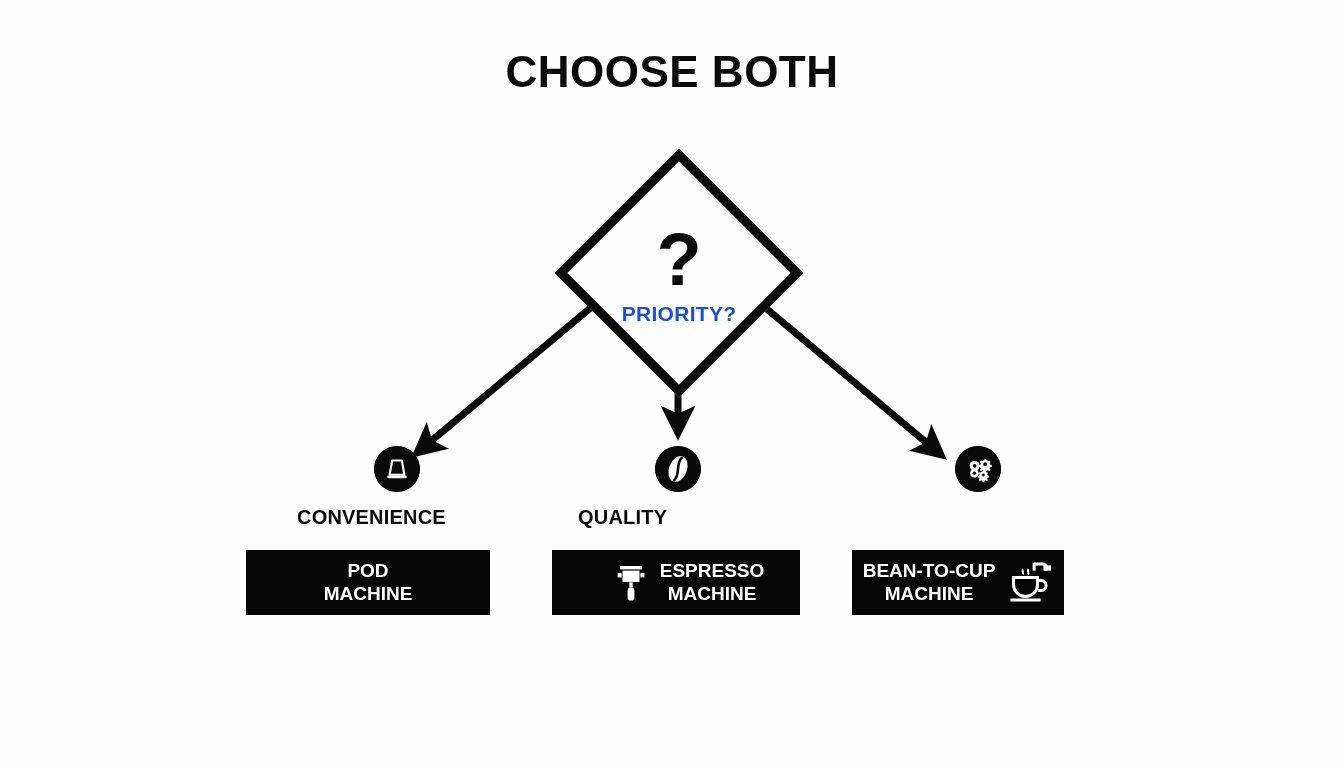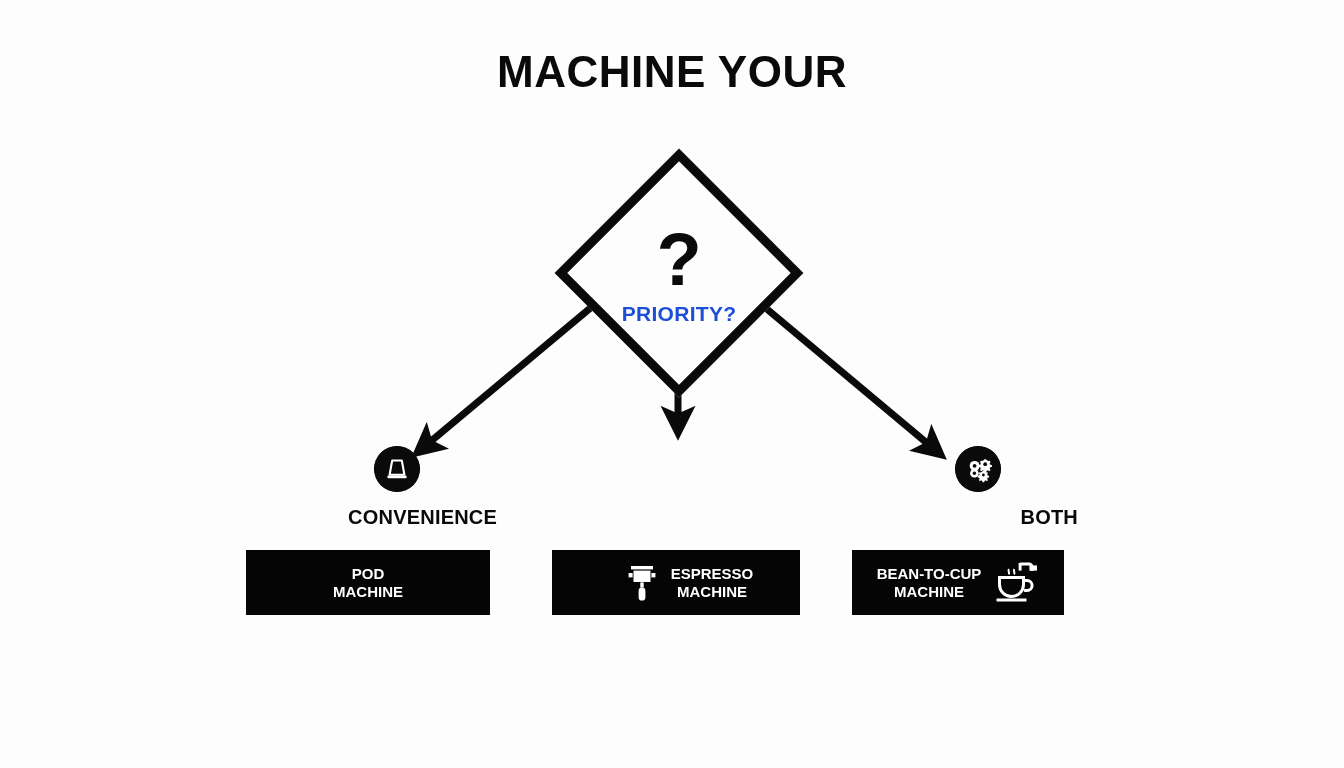--- a/index.html
+++ b/index.html
@@ -88,21 +88,21 @@
     font-weight: bold;
     color: #1d4ed8;
     letter-spacing: 0.3px;
     margin-top: 12px;
   }
 
   
   .option-node {
     position: absolute;
     width: 200px;
-    text-align: right;
+    text-align: left;
   }
   .option-icon {
     width: 46px;
     height: 46px;
     border-radius: 50%;
     background: #0a0a0a;
     margin: 0 auto;
     display: block;
   }
   .option-label {
@@ -121,38 +121,38 @@
     background: #050505;
     display: flex;
     align-items: center;
     justify-content: center;
     gap: 12px;
     box-sizing: border-box;
     padding: 0 10px;
   }
   .result-text {
     color: #ffffff;
-    font-size: 15px;
+    font-size: 19px;
     font-weight: bold;
     line-height: 1.18;
     text-align: center;
     white-space: nowrap;
   }
   .box-icon {
     flex: 0 0 auto;
     display: block;
   }
 </style>
 </head>
 <body>
 
 <div id="stage">
 
   <div id="title-block">
-    <div class="title-line">MACHINE YOUR</div>
+    <div class="title-line">CHOOSE BOTH</div>
   </div>
 
   <svg id="flow-svg" viewBox="0 0 1344 768">
     <defs>
       <marker id="arrowhead" markerWidth="5" markerHeight="5" refX="2.6" refY="2.5" orient="auto" markerUnits="strokeWidth">
         <path d="M0,0 L5,2.5 L0,5 L1.1,2.5 Z" fill="#0a0a0a"></path>
       </marker>
     </defs>
 
     <line x1="594" y1="305" x2="424" y2="447" stroke="#0a0a0a" stroke-width="7" marker-end="url(#arrowhead)"></line>
@@ -172,20 +172,28 @@
 
   <div class="option-node" style="left:297px; top:446px;">
     <svg class="option-icon" viewBox="0 0 46 46">
       <circle cx="23" cy="23" r="23" fill="#0a0a0a"></circle>
       <path d="M18.2 14.5 h9.6 l2.6 14.2 h-14.8 Z" fill="none" stroke="#ffffff" stroke-width="2.1" stroke-linejoin="round"></path>
       <rect x="13.3" y="29.6" width="19.4" height="2.6" rx="1.2" fill="#ffffff"></rect>
     </svg>
     <div class="option-label">CONVENIENCE</div>
   </div>
 
+  <div class="option-node" style="left:578px; top:446px;">
+    <svg class="option-icon" viewBox="0 0 46 46">
+      <circle cx="23" cy="23" r="23" fill="#0a0a0a"></circle>
+      <ellipse cx="23" cy="23" rx="9" ry="13.4" fill="#ffffff" transform="rotate(20 23 23)"></ellipse>
+      <path d="M26.8 11.8 C20.4 17.2 25.6 28.4 19.2 34.2" fill="none" stroke="#0a0a0a" stroke-width="2.6" stroke-linecap="round"></path>
+    </svg>
+    <div class="option-label">QUALITY</div>
+  </div>
 
   <div class="option-node" style="left:878px; top:446px;">
     <svg class="option-icon" viewBox="0 0 46 46">
       <circle cx="23" cy="23" r="23" fill="#0a0a0a"></circle>
       <g fill="#ffffff">
         <path d="M18.2 16.4 l1.9 -.9 .9 1.9 1.6 -.4 .5 2.0 1.5 .8 -1.1 1.7 .6 1.5 -2.0 .5 -.8 1.5 -1.7 -1.1 -1.5 .6 -.5 -2.0 -1.5 -.8 1.1 -1.7 Z"></path>
         <circle cx="19.6" cy="19.8" r="4.9"></circle>
         <circle cx="19.6" cy="19.8" r="1.9" fill="#0a0a0a"></circle>
         <circle cx="30.2" cy="18.2" r="4.1"></circle>
         <circle cx="30.2" cy="18.2" r="1.5" fill="#0a0a0a"></circle>
@@ -193,21 +201,20 @@
         <circle cx="30.2" cy="18.2" r="1.9" fill="#0a0a0a"></circle>
         <circle cx="28.4" cy="29.0" r="3.6"></circle>
         <circle cx="28.4" cy="29.0" r="1.3" fill="#0a0a0a"></circle>
         <path d="M27.6 24.9 h1.6 l.3 1.4 1.3 .6 1.1 -.9 1.1 1.1 -.9 1.1 .6 1.3 1.4 .3 v1.6 l-1.4 .3 -.6 1.3 .9 1.1 -1.1 1.1 -1.1 -.9 -1.3 .6 -.3 1.4 h-1.6 l-.3 -1.4 -1.3 -.6 -1.1 .9 -1.1 -1.1 .9 -1.1 -.6 -1.3 -1.4 -.3 v-1.6 l1.4 -.3 .6 -1.3 -.9 -1.1 1.1 -1.1 1.1 .9 1.3 -.6 Z"></path>
         <circle cx="28.4" cy="29.0" r="1.4" fill="#0a0a0a"></circle>
         <path d="M18.0 24.0 l1.7 -.8 .8 1.7 1.4 -.3 .4 1.8 1.3 .7 -1.0 1.5 .5 1.3 -1.8 .4 -.7 1.3 -1.5 -1.0 -1.3 .5 -.4 -1.8 -1.3 -.7 1.0 -1.5 Z"></path>
         <circle cx="19.4" cy="27.2" r="4.3"></circle>
         <circle cx="19.4" cy="27.2" r="1.7" fill="#0a0a0a"></circle>
       </g>
     </svg>
-    <div class="option-label">BOTH</div>
   </div>
 
   <div class="result-box" style="left:246px; top:550px; width:244px;">
     <div class="result-text">
       <div>POD</div>
       <div>MACHINE</div>
     </div>
   </div>
 
   <div class="result-box" style="left:552px; top:550px; width:248px;padding-left:36px;">

